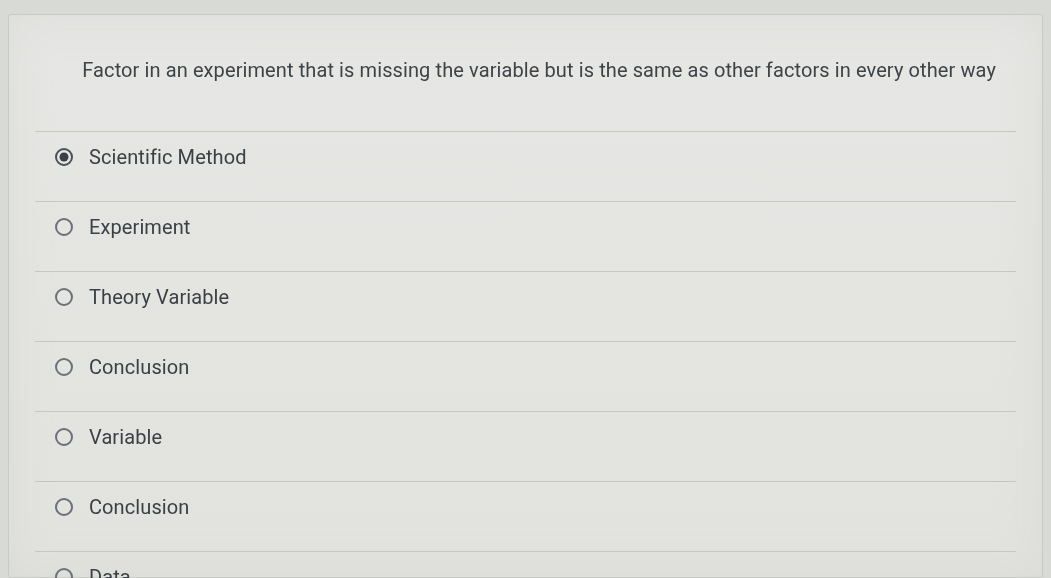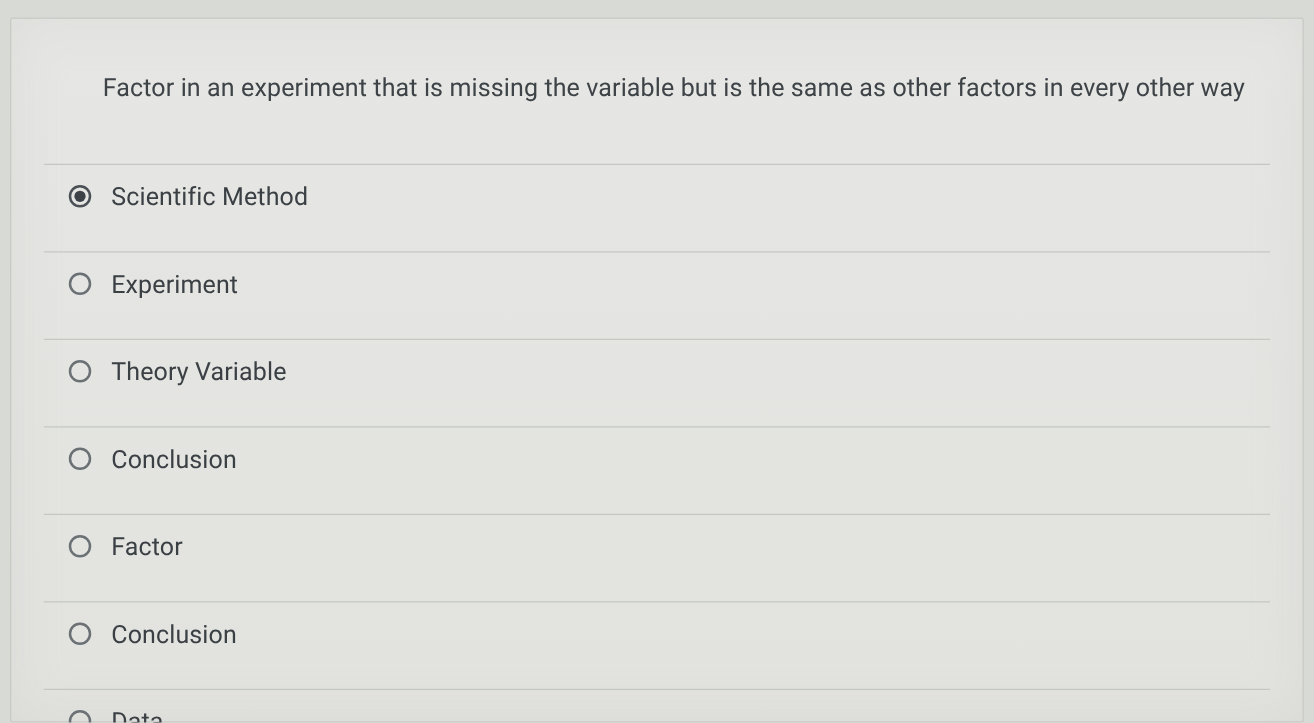--- a/index.html
+++ b/index.html
@@ -95,21 +95,21 @@
     <div class="option-row">
       <span class="radio"></span>
       <span class="option-label">Theory Variable</span>
     </div>
     <div class="option-row">
       <span class="radio"></span>
       <span class="option-label">Conclusion</span>
     </div>
     <div class="option-row">
       <span class="radio"></span>
-      <span class="option-label">Factor</span>
+      <span class="option-label">Variable</span>
     </div>
     <div class="option-row">
       <span class="radio"></span>
       <span class="option-label">Conclusion</span>
     </div>
     <div class="option-row">
       <span class="radio"></span>
       <span class="option-label">Data</span>
     </div>
     <div class="option-row">

